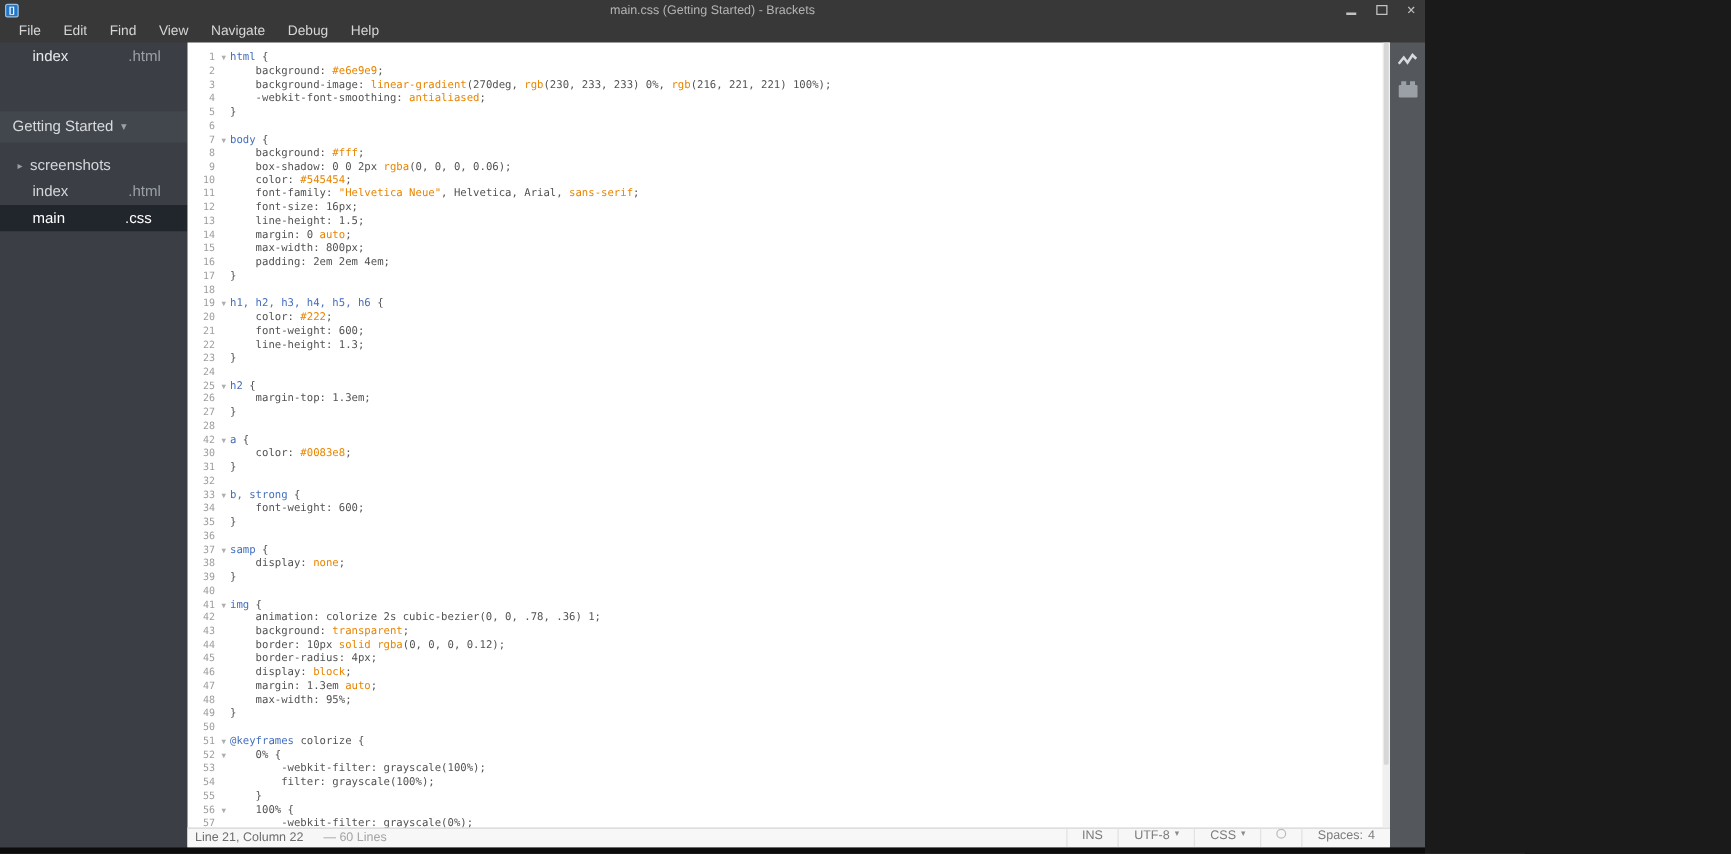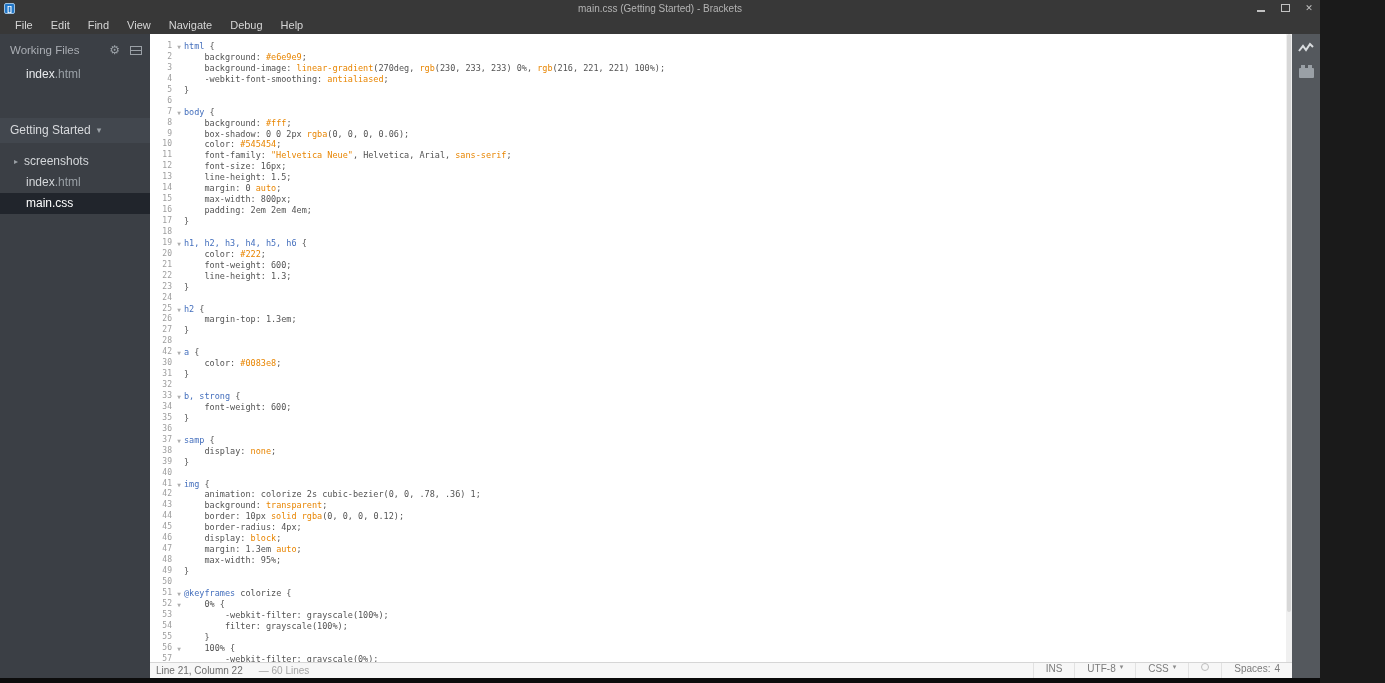--- a/index.html
+++ b/index.html
@@ -1,18 +1,18 @@
 <!DOCTYPE html>
 <html><head>
 <meta charset="utf-8">
 <style>
   * { margin:0; padding:0; box-sizing:border-box; }
   html,body { width:1385px; height:683px; overflow:hidden; background:#1a1a1a;
               font-family:"Liberation Sans", sans-serif; }
-  .window { position:relative; width:1320px; height:683px; background:#3a3a3a;
+  .window { position:relative; width:1140px; height:683px; background:#3a3a3a;
             display:flex; flex-direction:column; }
 
   
   .titlebar { height:16px; background:#383838; display:flex; align-items:center;
               position:relative; flex:0 0 auto; }
   .app-logo { width:11px; height:11px; margin-left:4px; background:#2176c7;
               border:1px solid #9dbfdd; border-radius:2px; display:flex;
               align-items:center; justify-content:center; color:#fff;
               font-size:7px; line-height:7px; font-weight:bold; }
   .win-title { position:absolute; left:0; right:0; text-align:center;
@@ -36,21 +36,21 @@
   .sidebar { width:150px; background:#3b3f45; display:flex; flex-direction:column;
              flex:0 0 auto; font-size:12px; color:#cfd3d8; }
   .wf-header { display:flex; align-items:center; padding:9px 8px 6px 10px;
                color:#a9adb3; font-size:11.5px; }
   .wf-header .spacer { flex:1; }
   .gear-glyph { color:#9aa0a6; font-size:12px; margin-right:10px; }
   .split-glyph { width:12px; height:9px; border:1px solid #9aa0a6; position:relative; }
   .split-glyph::after { content:""; position:absolute; left:0; right:0; top:3px;
                         height:1px; background:#9aa0a6; }
   .wf-item { padding:4px 8px 5px 26px; color:#e8eaed; }
-  .file-ext { color:#9aa0a6; }
+  .file-ext { color:#9aa0a6;margin-left:48px; }
   .proj-gap { height:20px; }
   .proj-header { background:#42474e; padding:5px 10px 6px 10px; color:#d8dadd;
                  display:flex; align-items:center; border-top:1px solid #333玉;margin-top:12px; }
   .proj-caret { margin-left:6px; color:#9aa0a6; font-size:9px; }
   .tree { padding-top:8px; }
   .tree-row { display:flex; align-items:center; padding:3px 8px 4px 14px;
               color:#d4d7da; }
   .tree-row .tw { width:10px; color:#9aa0a6; font-size:8px; }
   .tree-row.indent { padding-left:26px; }
   .tree-row.selected { background:#21252c; color:#ffffff; }
@@ -129,26 +129,20 @@
       <div class="menu-item">Find</div>
       <div class="menu-item">View</div>
       <div class="menu-item">Navigate</div>
       <div class="menu-item">Debug</div>
       <div class="menu-item">Help</div>
     </div>
 
   <div class="main">
 
     <div class="sidebar">
-      <div class="wf-header">
-        <span>Working Files</span>
-        <span class="spacer"></span>
-        <span class="gear-glyph">⚙</span>
-        <span class="split-glyph"></span>
-      </div>
       <div id="working-files">
           <div class="wf-item"><span>index</span><span class="file-ext">.html</span></div>
         </div>
       <div class="proj-gap"></div>
       <div class="proj-header">
         <span>Getting Started</span>
         <span class="proj-caret">▾</span>
       </div>
       <div class="tree" id="file-tree">
           <div class="tree-row">

